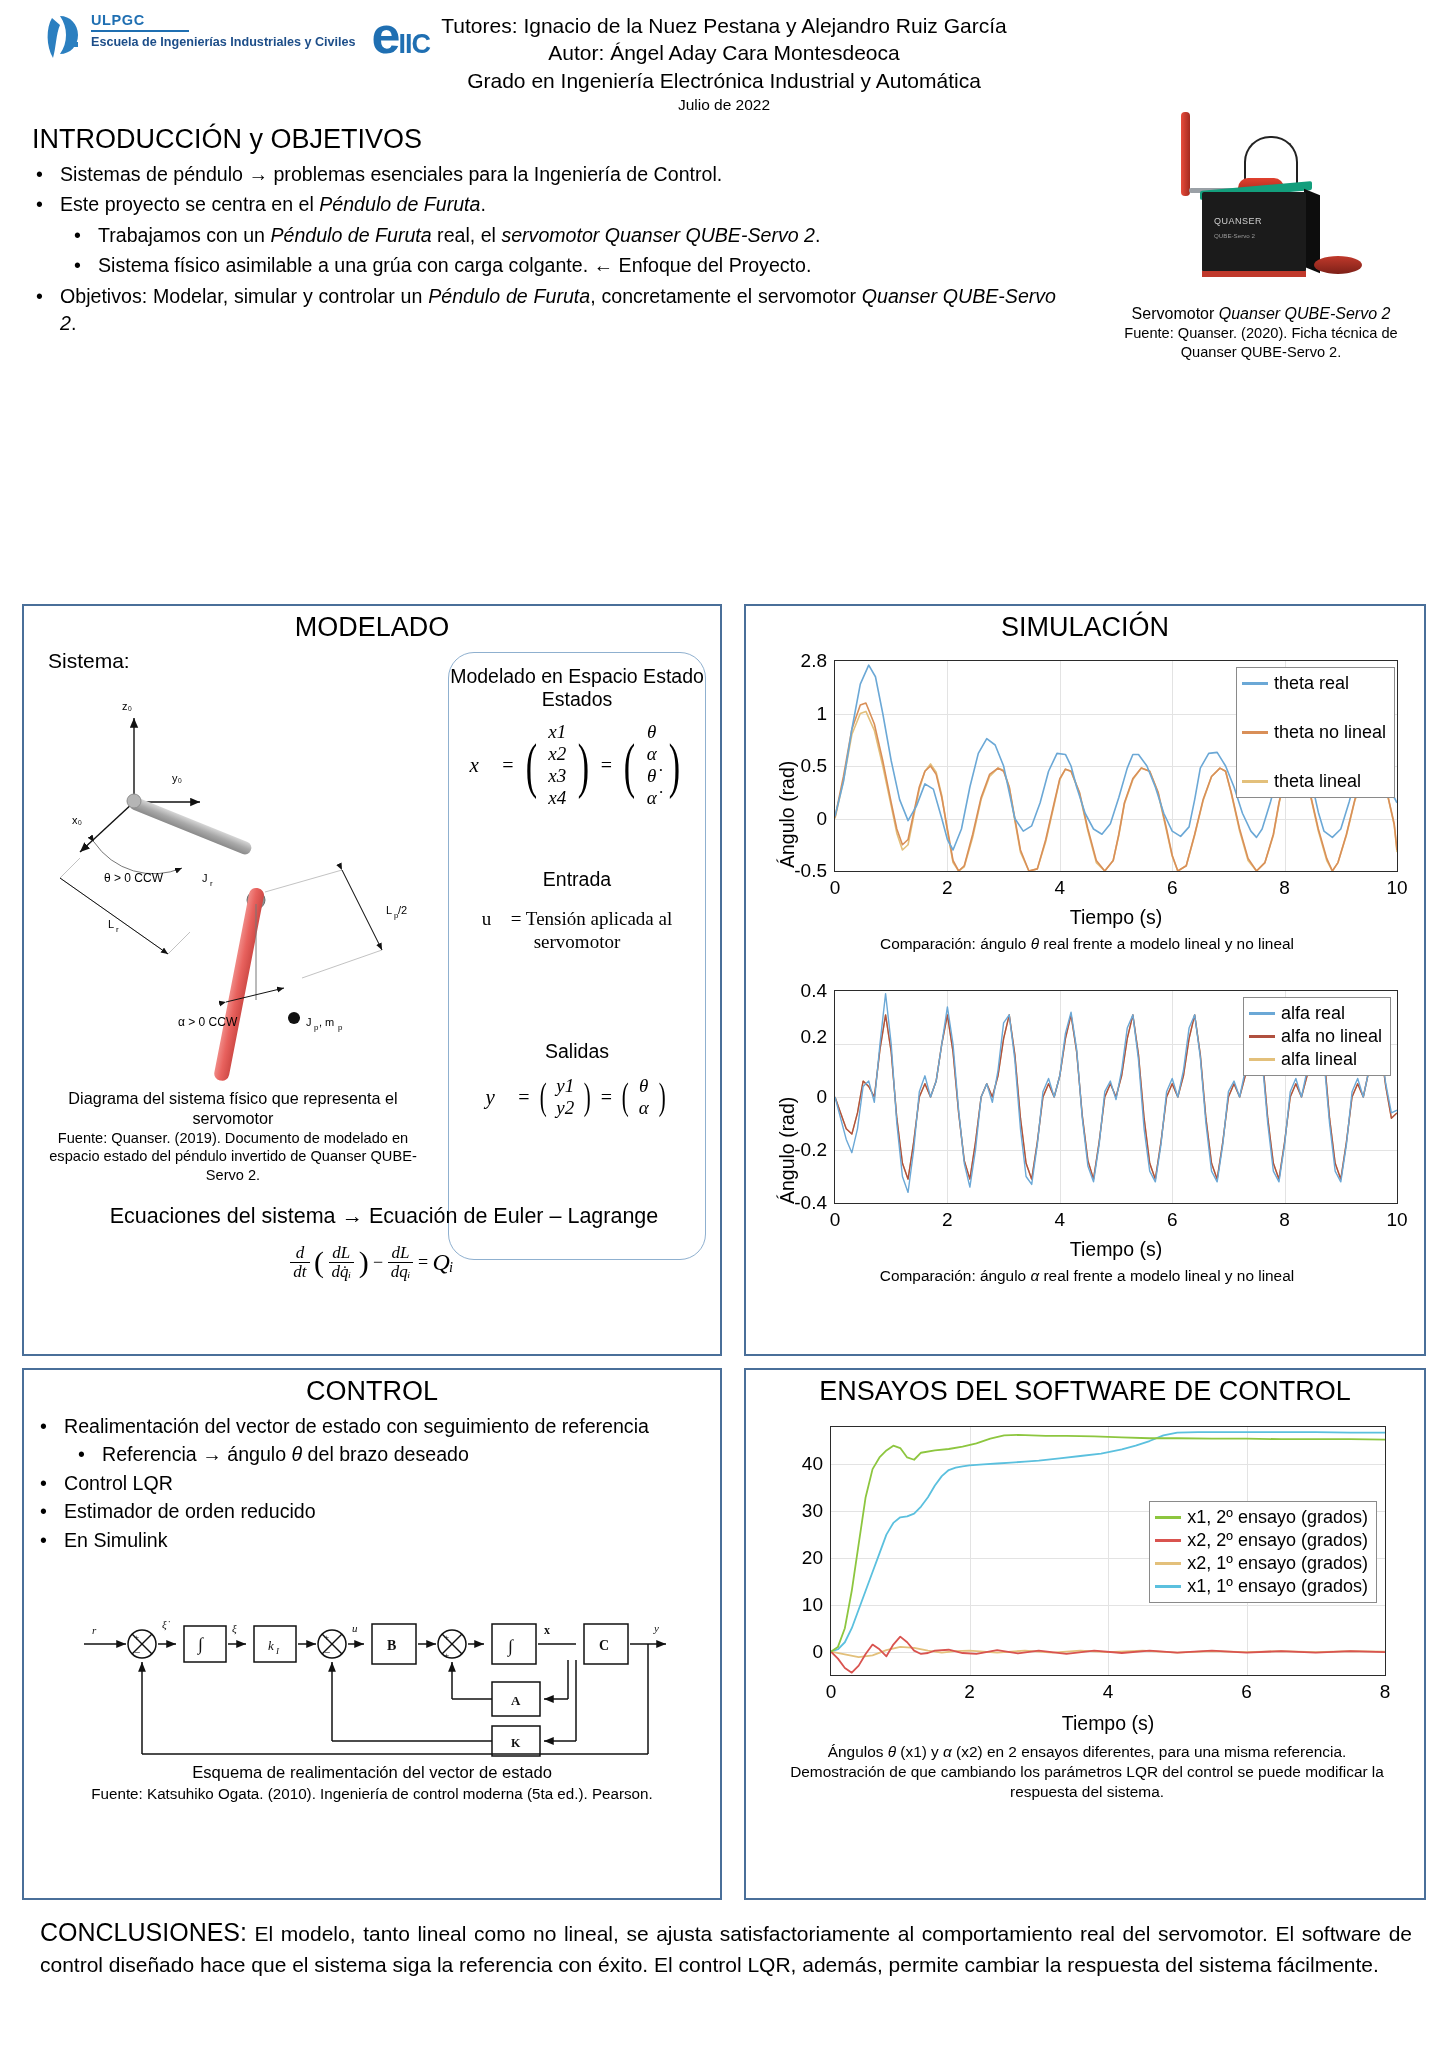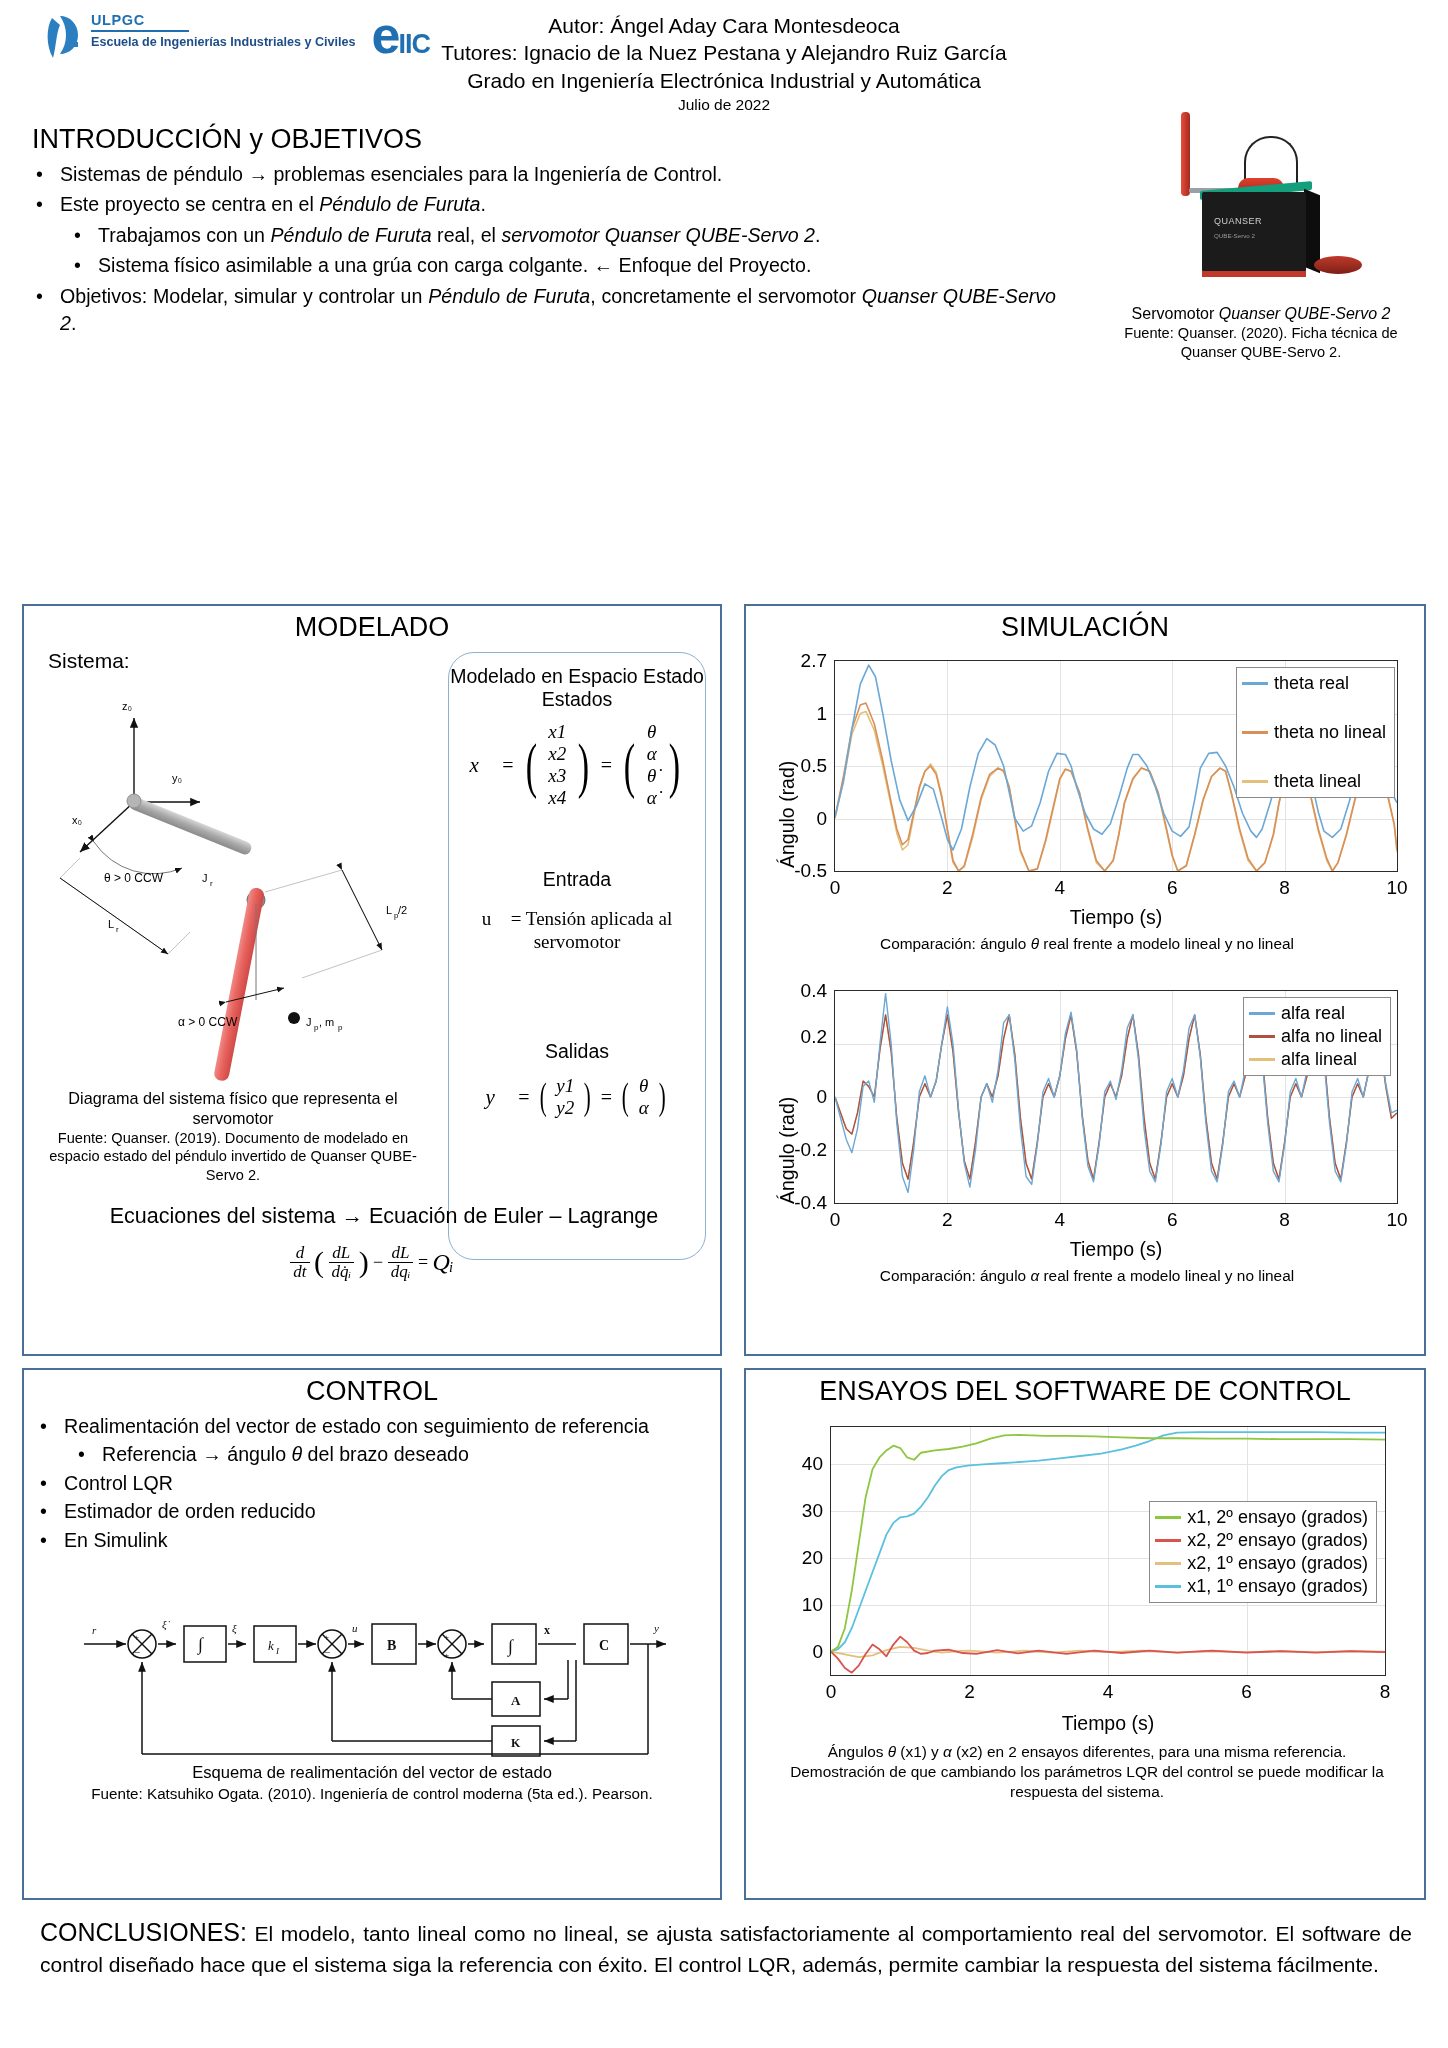--- a/index.html
+++ b/index.html
@@ -159,22 +159,22 @@
           <div class="t2">Escuela de Ingenierías Industriales y Civiles</div>
         </div>
       </div>
       <div class="eiic">
         <span class="e">e</span>
         <span class="iic">IIC</span>
       </div>
     </div>
 
     <div class="authors">
+      <div>Tutores: Ignacio de la Nuez Pestana y Alejandro Ruiz García</div>
       <div>Autor: Ángel Aday Cara Montesdeoca</div>
-      <div>Tutores: Ignacio de la Nuez Pestana y Alejandro Ruiz García</div>
       <div>Grado en Ingeniería Electrónica Industrial y Automática</div>
       <div class="small">Julio de 2022</div>
     </div>
   </div>
 
   <div class="intro-wrap">
     <div class="intro-heading">INTRODUCCIÓN y OBJETIVOS</div>
     <div class="intro-list">
       <div class="bullet">
         <span class="dot">•</span>
@@ -361,21 +361,21 @@
     <div class="chartbox" id="chart-theta-box" style="left:0;top:46px;width:682px;height:300px;">
       <div class="axis-label ylab" style="left:30px;top:216px;">Ángulo (rad)</div>
       <div class="plot" id="plot-theta" style="left:88px;top:8px;width:564px;height:212px;">
           <div class="yt" style="top: 210px; right: 570px; width: 70px;">-0.5</div>
           <div class="gridline" style="left: 0px; top: 157.5px; width: 562px; height: 1px;"></div>
           <div class="yt" style="top: 157.5px; right: 570px; width: 70px;">0</div>
           <div class="gridline" style="left: 0px; top: 105px; width: 562px; height: 1px;"></div>
           <div class="yt" style="top: 105px; right: 570px; width: 70px;">0.5</div>
           <div class="gridline" style="left: 0px; top: 52.5px; width: 562px; height: 1px;"></div>
           <div class="yt" style="top: 52.5px; right: 570px; width: 70px;">1</div>
-          <div class="yt" style="top: 0px; right: 570px; width: 70px;">2.7</div>
+          <div class="yt" style="top: 0px; right: 570px; width: 70px;">2.8</div>
           <div class="xt" style="left: 0px; top: 216px;">0</div>
           <div class="gridline" style="left: 112.4px; top: 0px; width: 1px; height: 210px;"></div>
           <div class="xt" style="left: 112.4px; top: 216px;">2</div>
           <div class="gridline" style="left: 224.8px; top: 0px; width: 1px; height: 210px;"></div>
           <div class="xt" style="left: 224.8px; top: 216px;">4</div>
           <div class="gridline" style="left: 337.2px; top: 0px; width: 1px; height: 210px;"></div>
           <div class="xt" style="left: 337.2px; top: 216px;">6</div>
           <div class="gridline" style="left: 449.6px; top: 0px; width: 1px; height: 210px;"></div>
           <div class="xt" style="left: 449.6px; top: 216px;">8</div>
           <div class="xt" style="left: 562px; top: 216px;">10</div>

